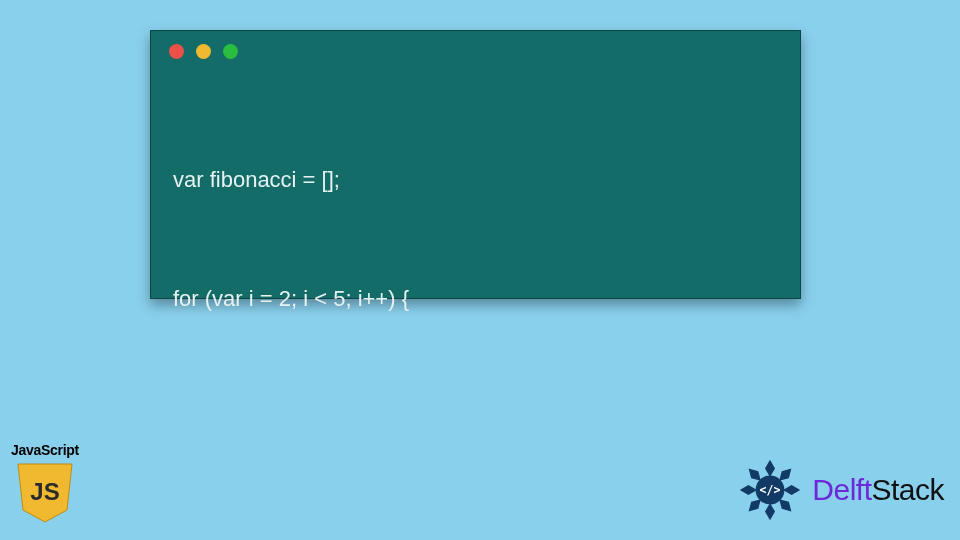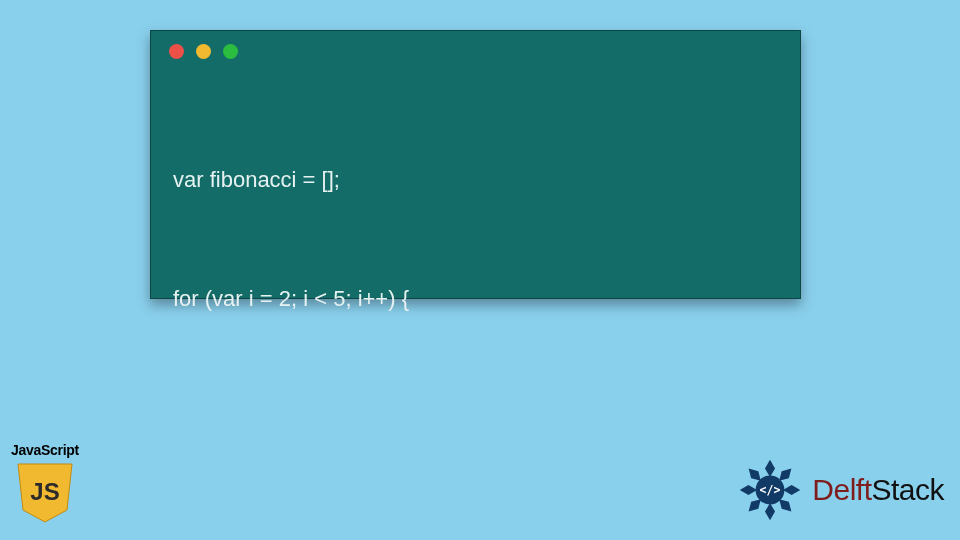--- a/index.html
+++ b/index.html
@@ -72,21 +72,21 @@
   .delft-logo {
     width: 72px;
     height: 72px;
   }
   .delft-text {
     font-size: 30px;
     font-weight: 500;
     color: #111;
     letter-spacing: -0.5px;
   }
-  .delft-text .delft { color: #7f1d1d; }
+  .delft-text .delft { color: #6d28d9; }
 </style>
 </head>
 <body>
 
 <div class="code-card">
   <div class="titlebar">
     <span class="dot dot-red"></span>
     <span class="dot dot-yellow"></span>
     <span class="dot dot-green"></span>
   </div>

